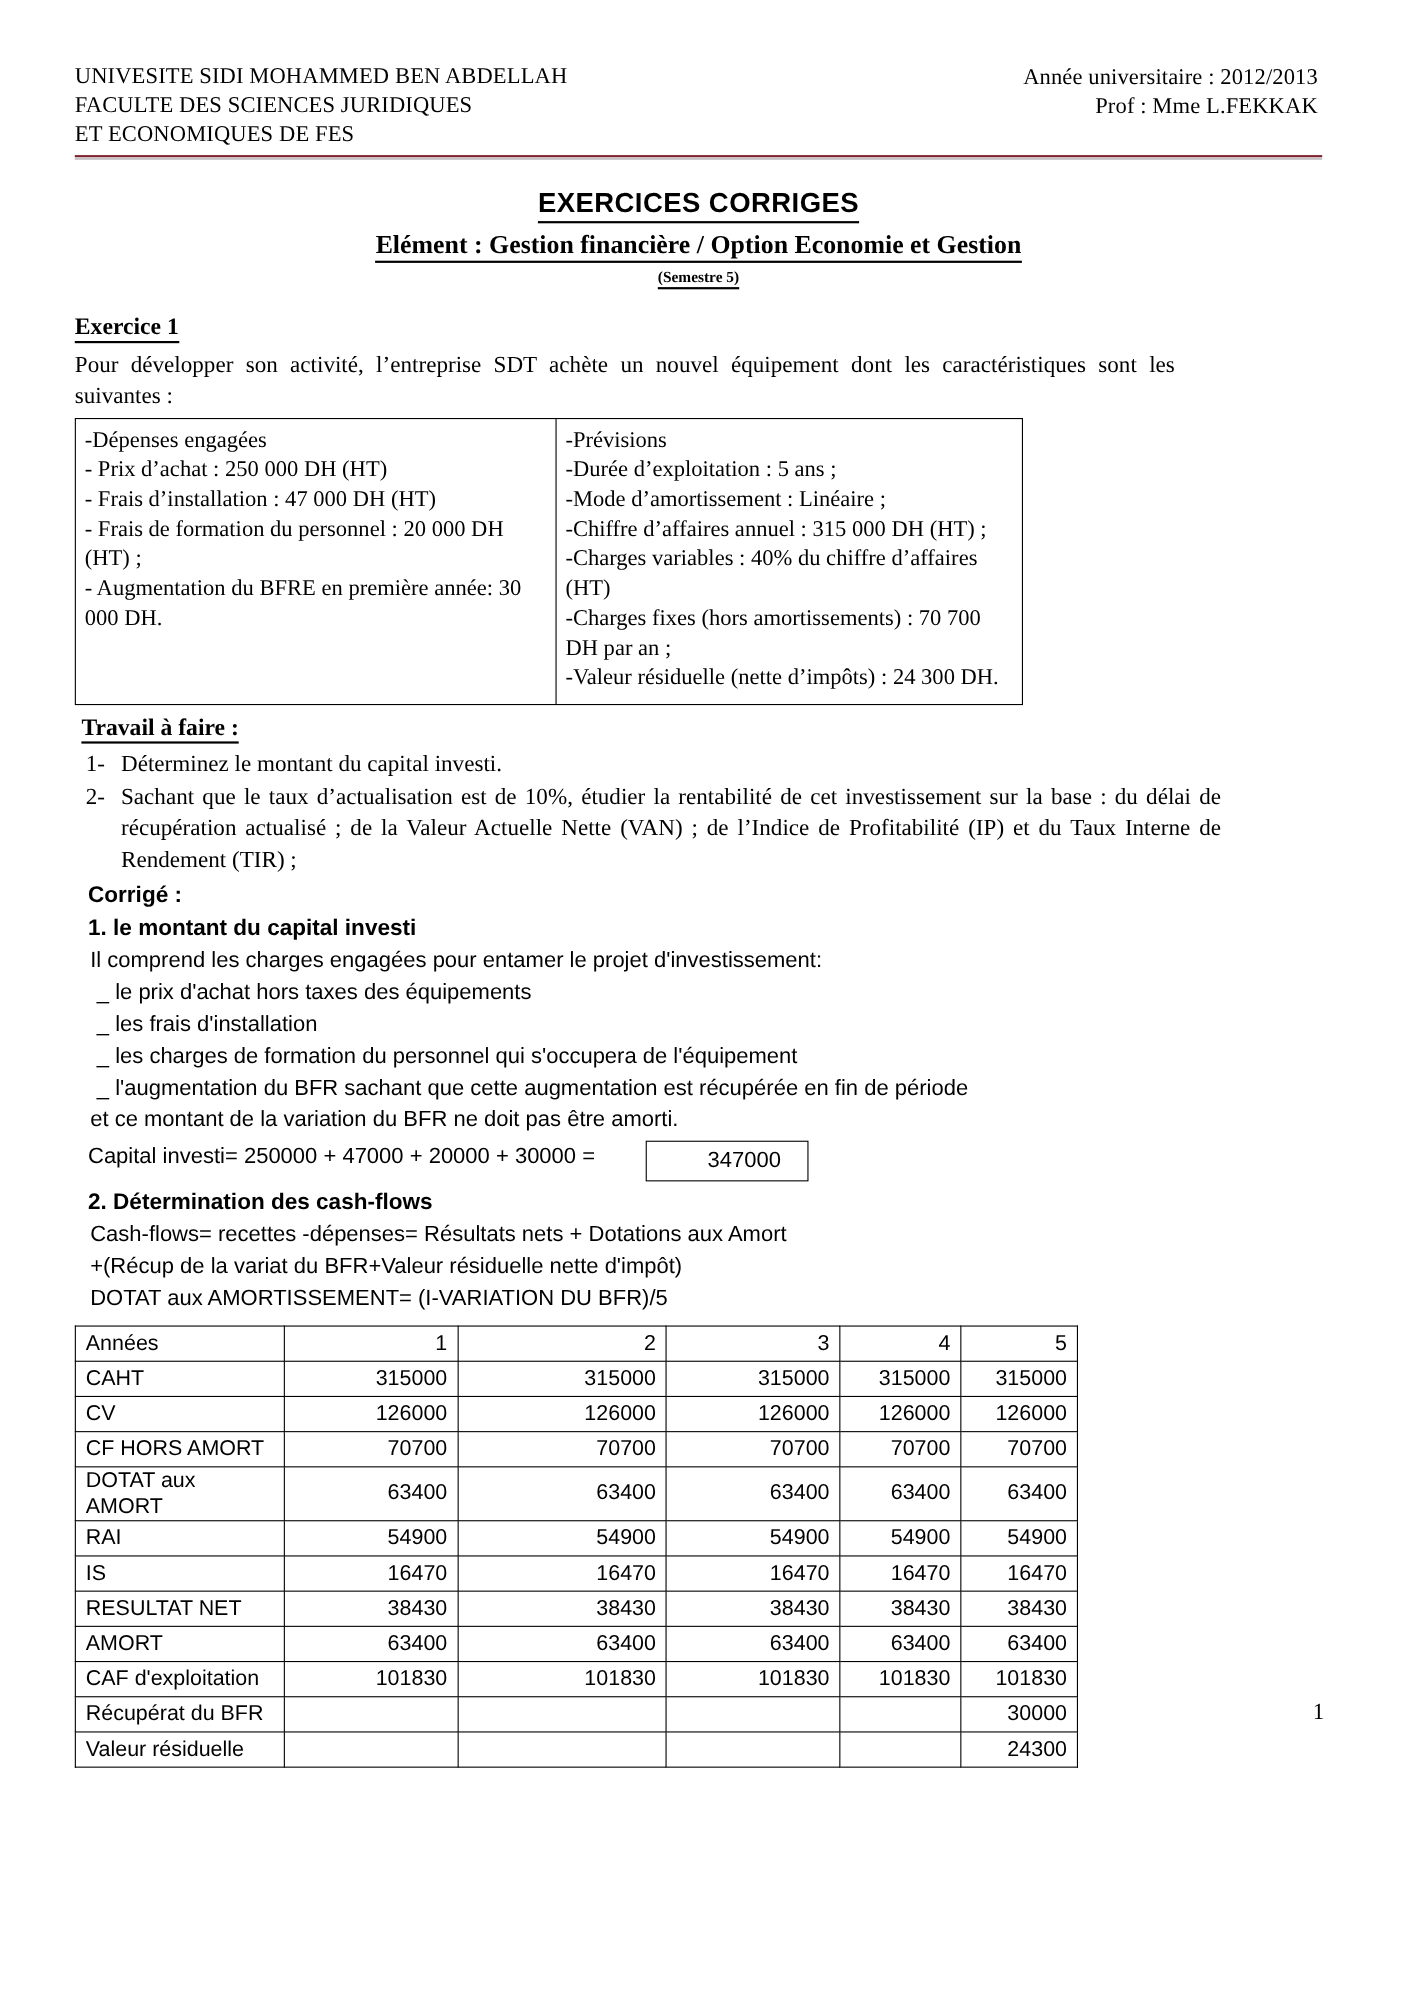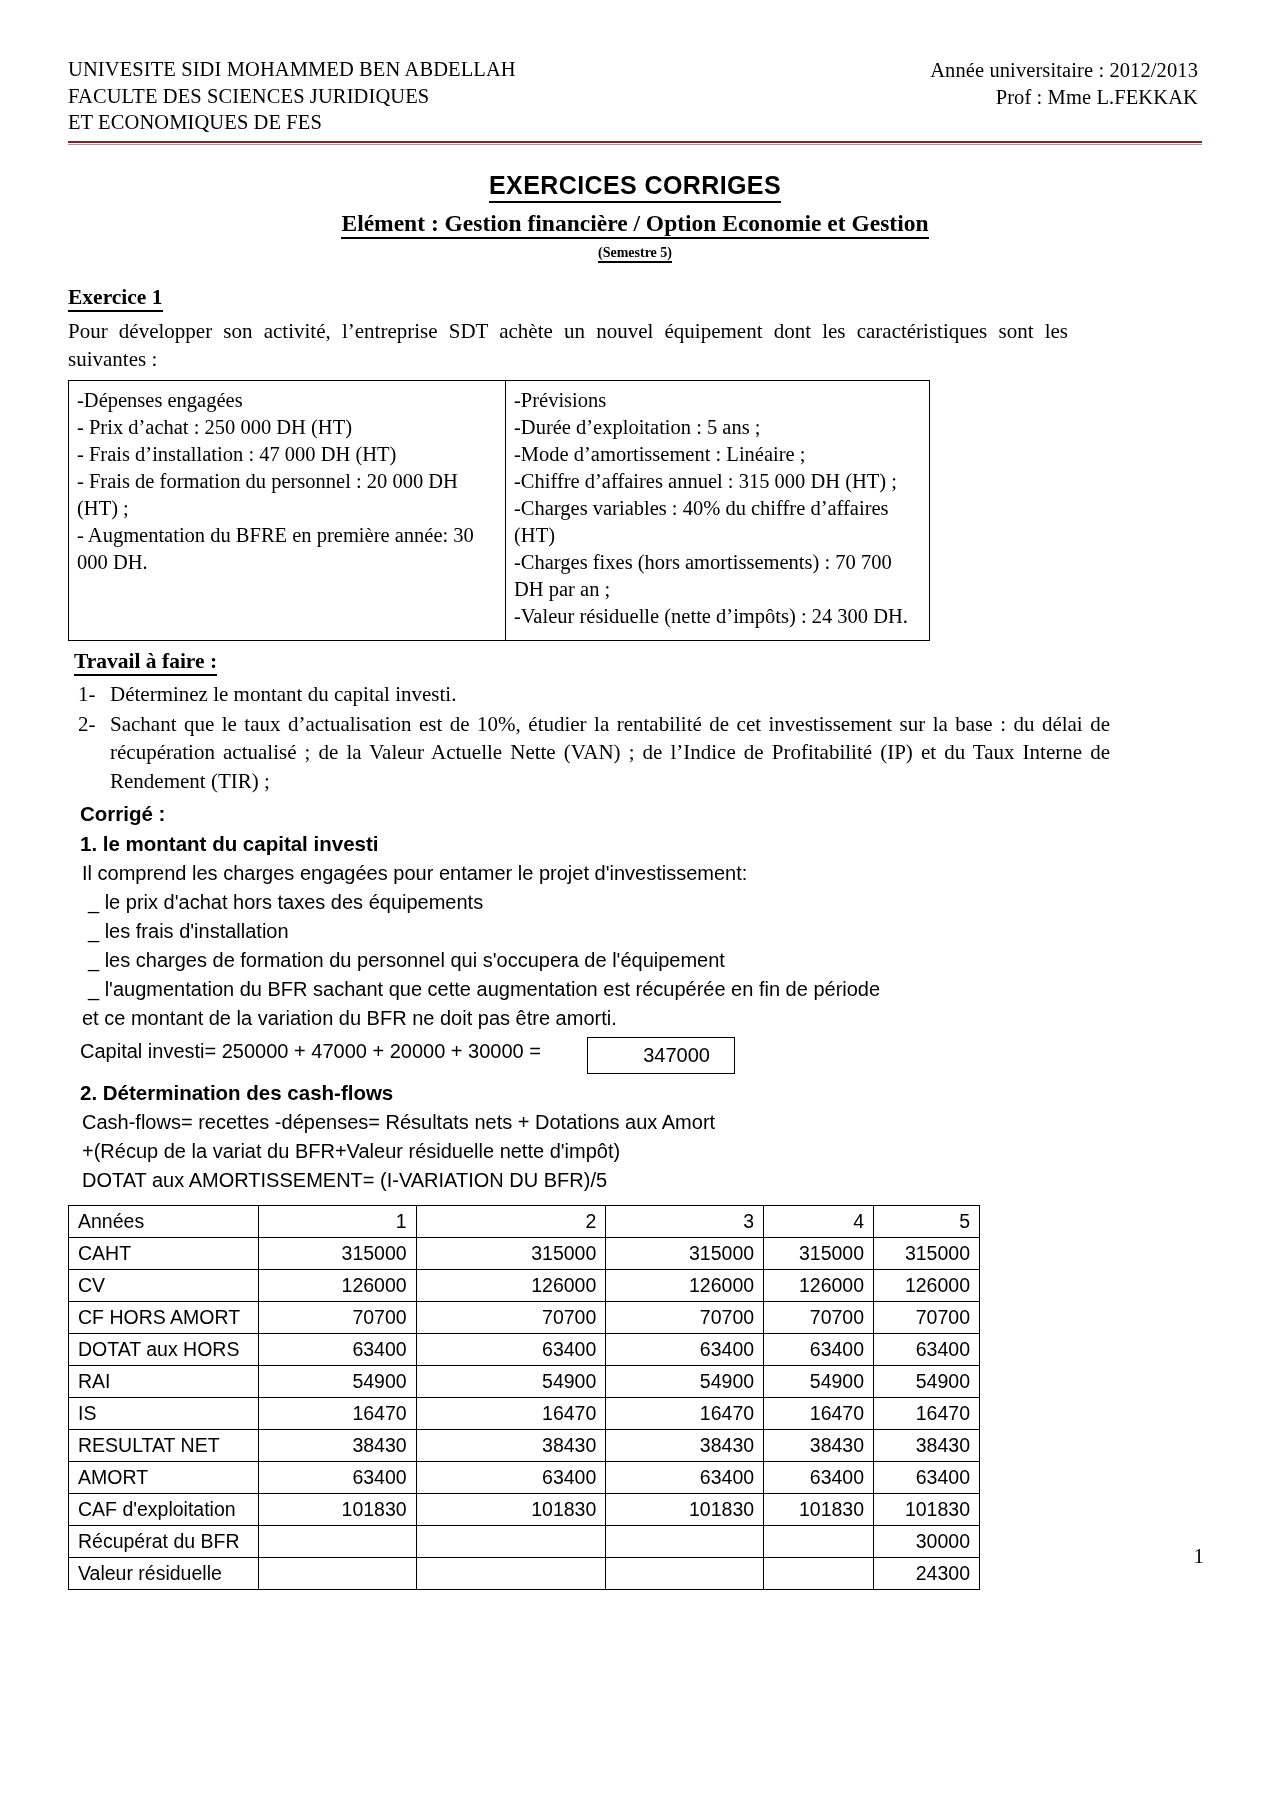--- a/index.html
+++ b/index.html
@@ -286,21 +286,21 @@
       </tr>
       <tr>
         <td class="lbl">CF HORS AMORT</td>
         <td class="val c1">70700</td>
         <td class="val c2">70700</td>
         <td class="val c3">70700</td>
         <td class="val c4">70700</td>
         <td class="val c5">70700</td>
       </tr>
       <tr>
-        <td class="lbl">DOTAT aux HORS</td>
+        <td class="lbl">DOTAT aux AMORT</td>
         <td class="val c1">63400</td>
         <td class="val c2">63400</td>
         <td class="val c3">63400</td>
         <td class="val c4">63400</td>
         <td class="val c5">63400</td>
       </tr>
       <tr>
         <td class="lbl">RAI</td>
         <td class="val c1">54900</td>
         <td class="val c2">54900</td>

